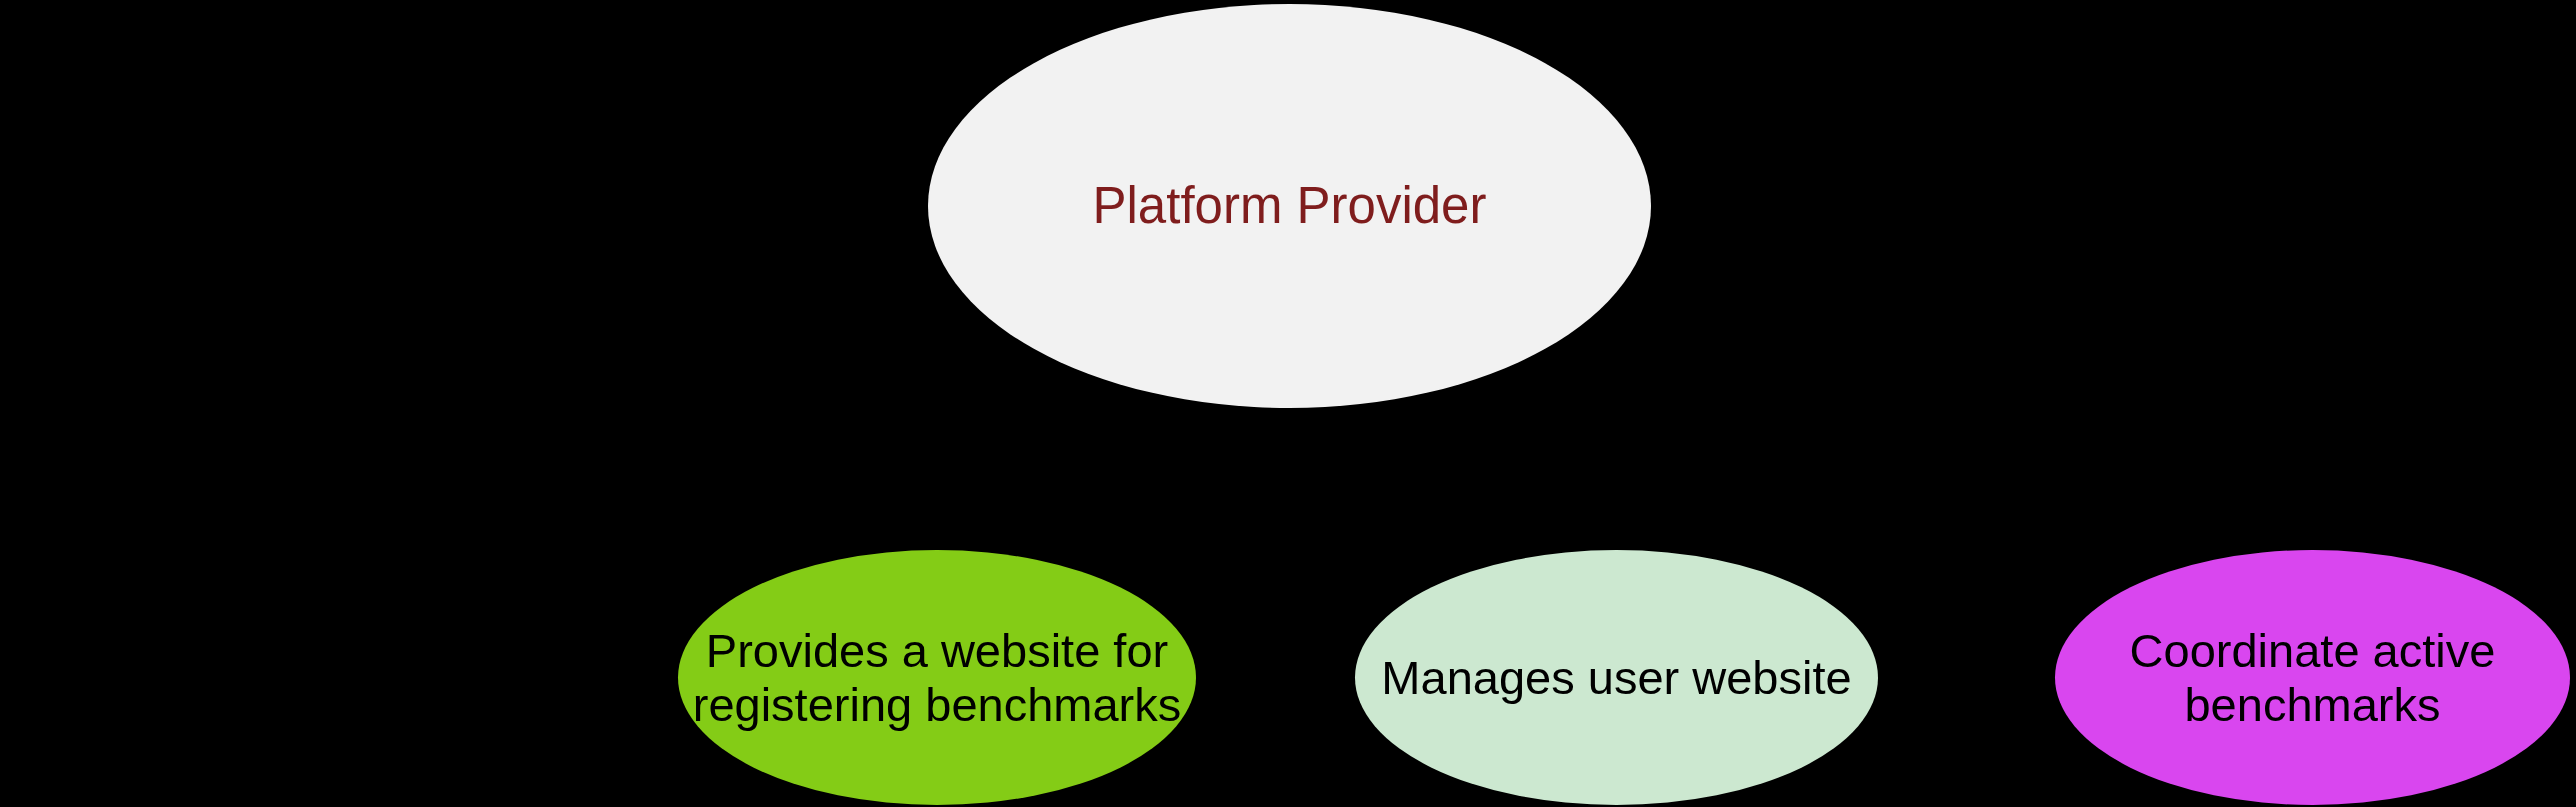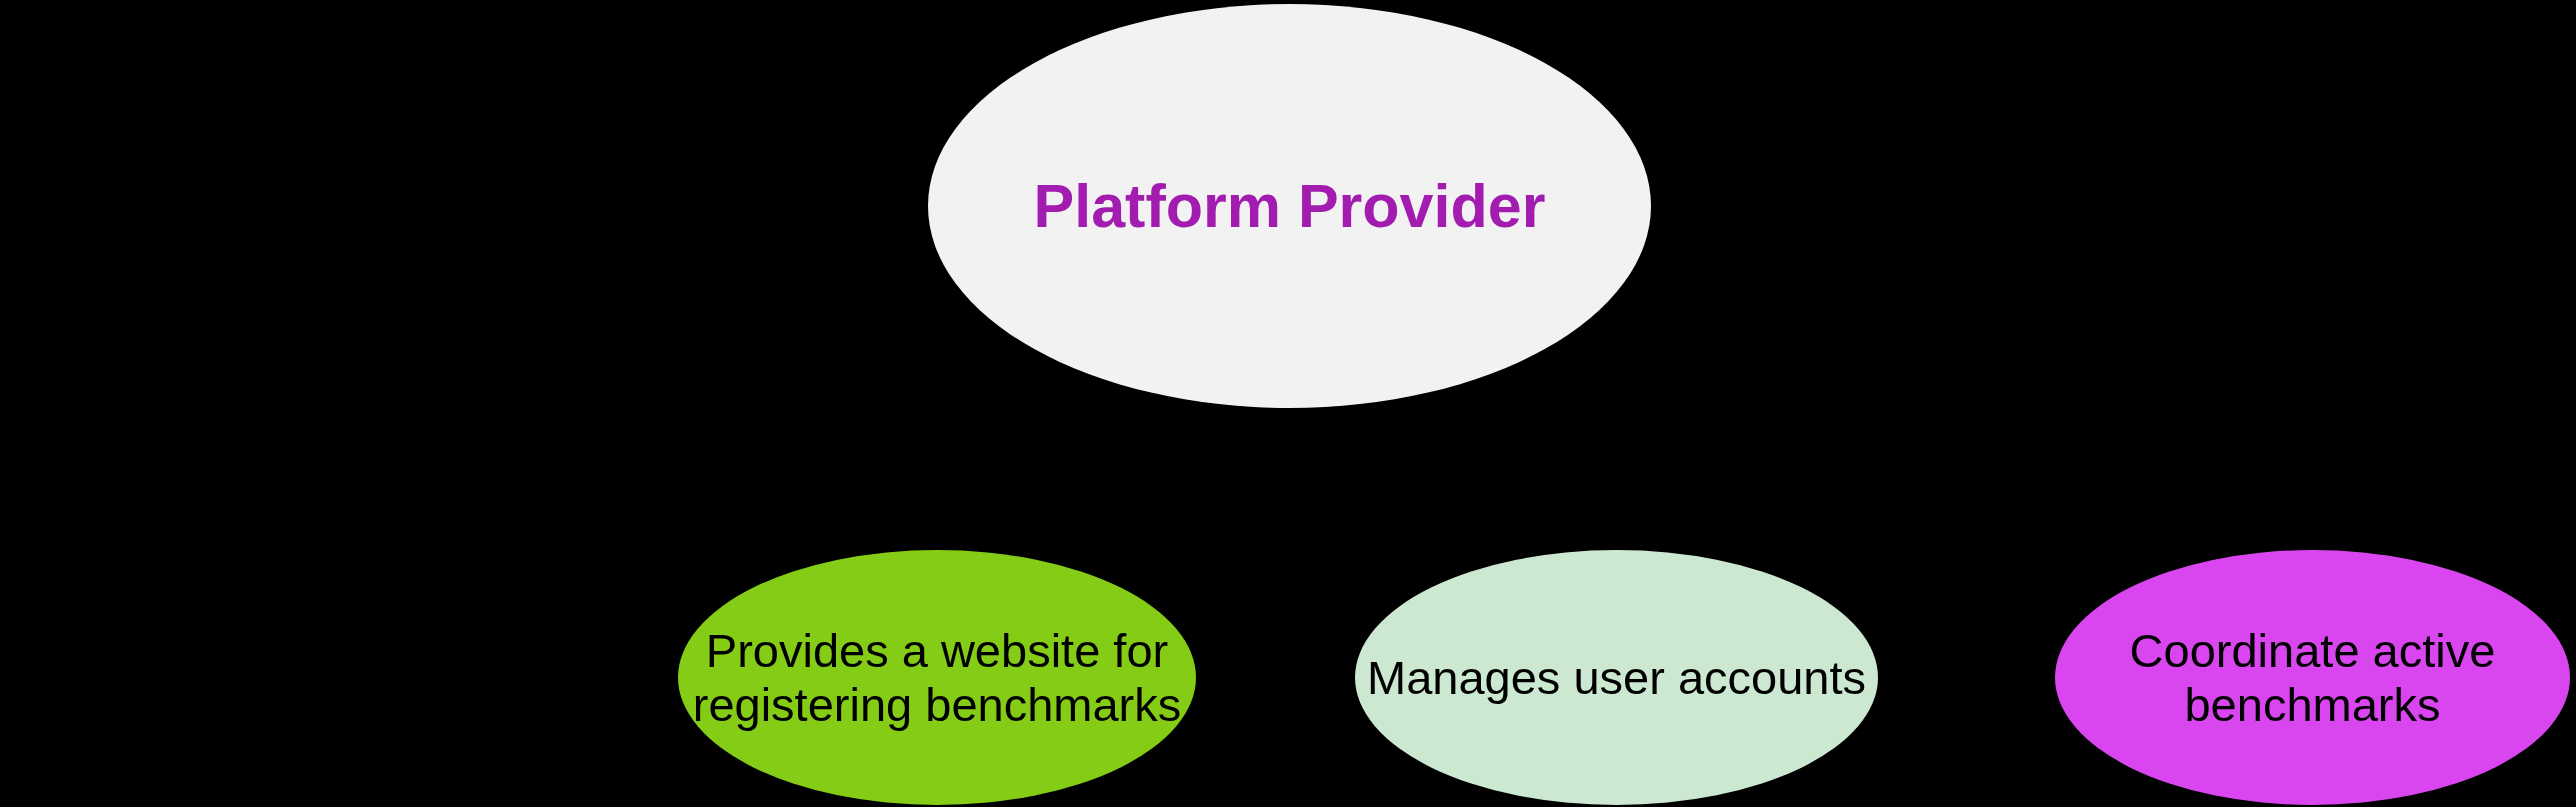--- a/index.html
+++ b/index.html
@@ -25,23 +25,23 @@
   }
   .node-label {
     white-space: pre-line;
     color: #000000;
     font-size: 47px;
     line-height: 1.14;
     letter-spacing: 0px;
   }
   .root-label {
     white-space: pre-line;
-    color: #a21caf;
-    font-size: 61px;
-    font-weight: bold;
+    color: #7f1d1d;
+    font-size: 51px;
+    font-weight: normal;
     line-height: 1.1;
   }
   
   #node-root      { left: 928px; top:   4.2px; width: 723px; height: 404px; }
   #node-child-0   { left:    4.8px; top: 550px; width:  520px; height: 255px; }
   #node-child-1   { left: 678px; top: 550px; width:  518px; height: 255px; }
   #node-child-2   { left: 1355px; top: 550px; width:  523px; height: 255px; }
   #node-child-3   { left: 2055px; top: 550px; width:  515px; height: 255px; }
 </style>
 </head>
@@ -53,21 +53,21 @@
     <div class="root-label">Platform Provider</div>
   </div>
 
 
   <div id="node-child-1" class="ellipse" style="background-color: #84cc16;">
     <div class="node-label">Provides a website for
 registering benchmarks</div>
   </div>
 
   <div id="node-child-2" class="ellipse" style="background-color: rgb(204, 232, 208);">
-    <div class="node-label">Manages user accounts</div>
+    <div class="node-label">Manages user website</div>
   </div>
 
   <div id="node-child-3" class="ellipse" style="background-color: #d946ef;">
     <div class="node-label">Coordinate active
 benchmarks</div>
   </div>
 
 </div>
 
 

